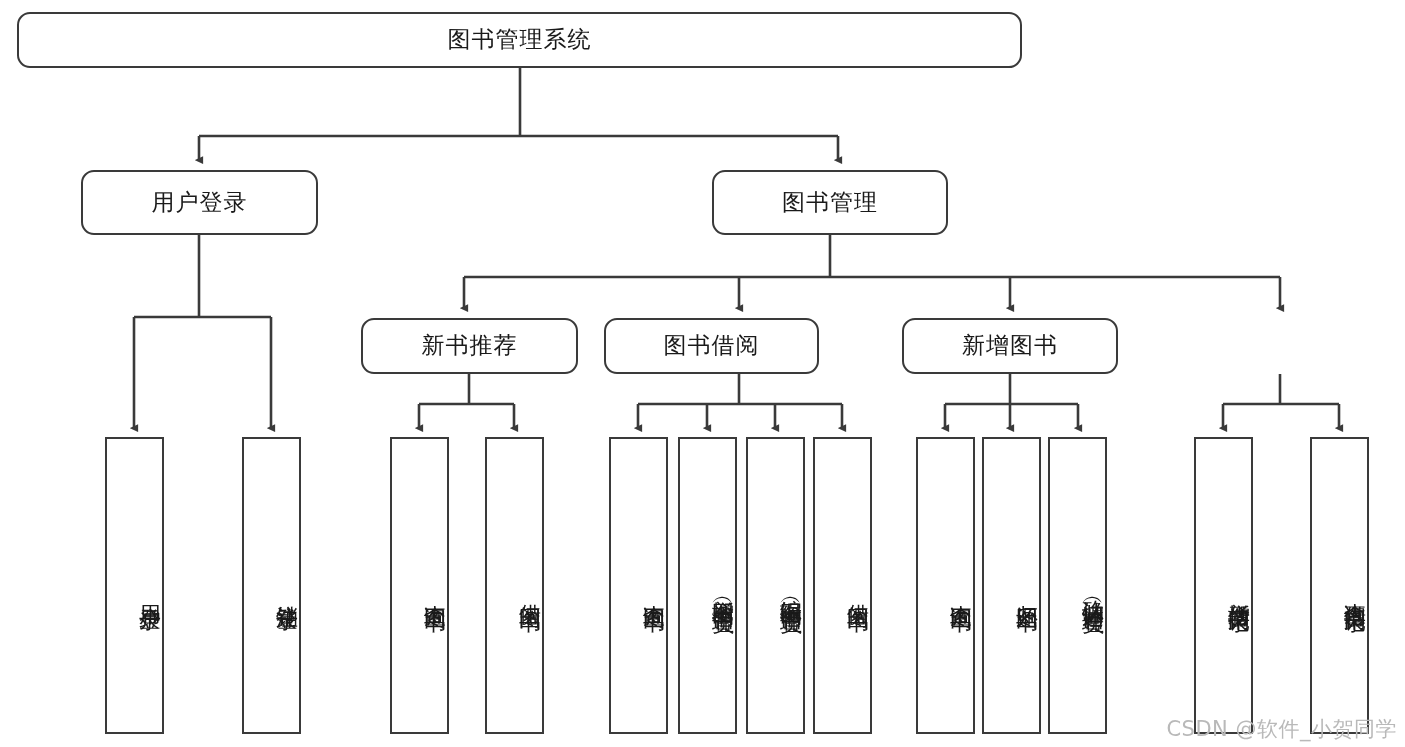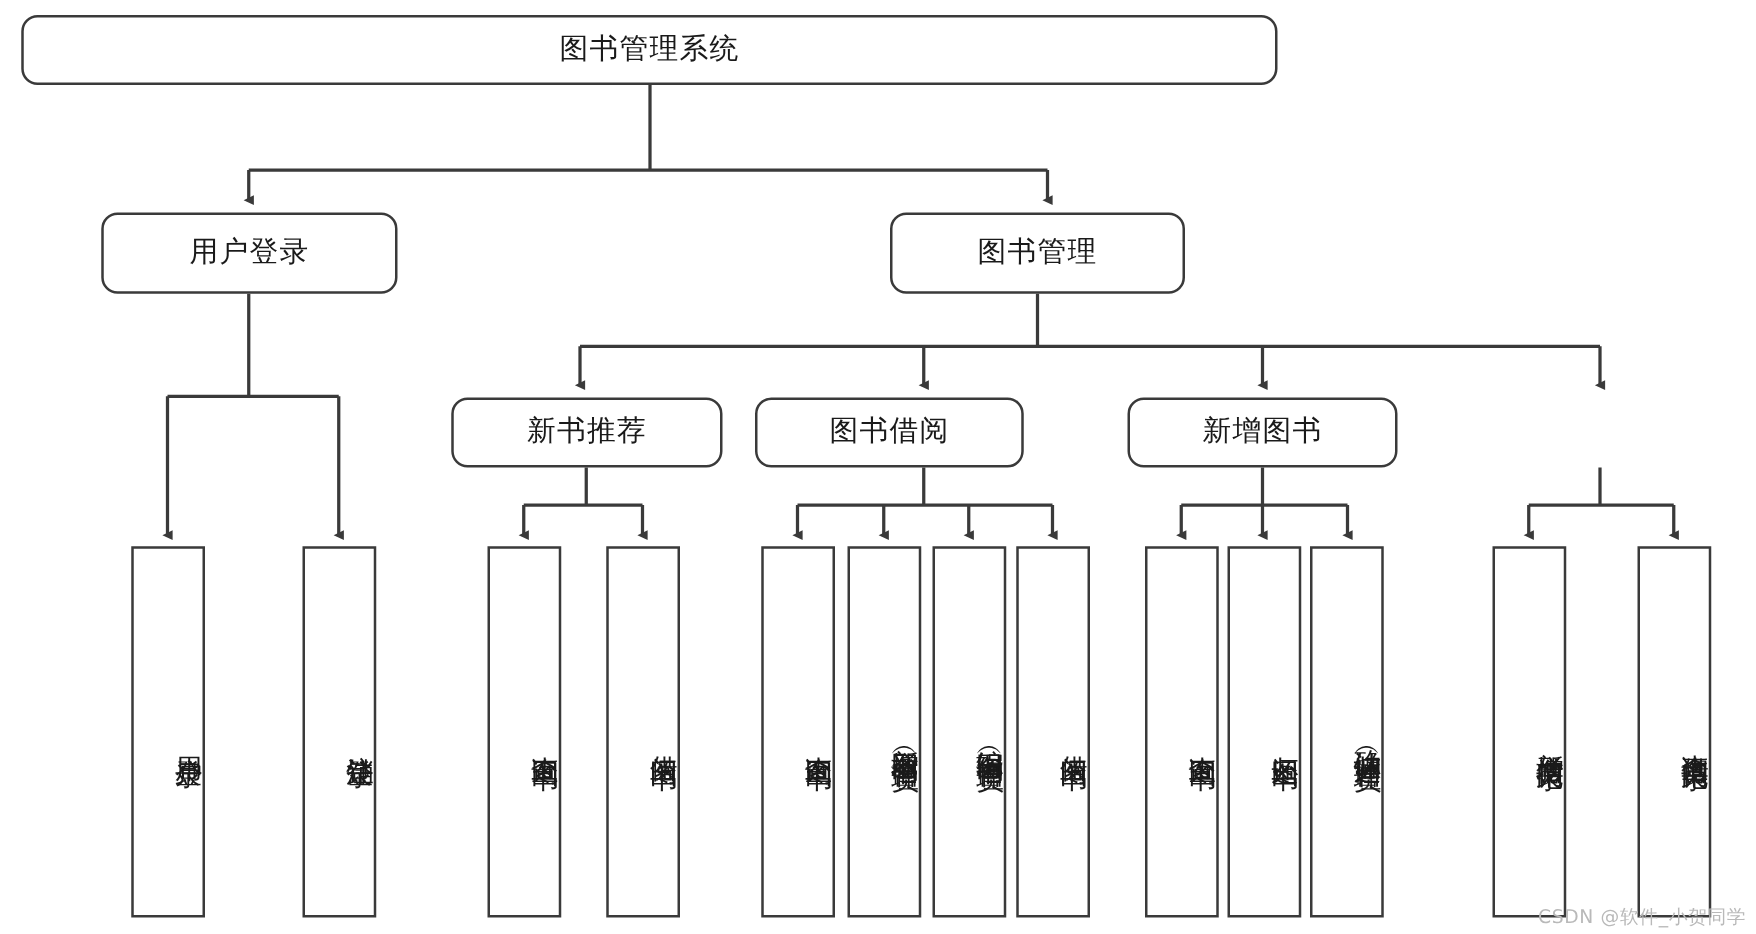--- a/index.html
+++ b/index.html
@@ -52,21 +52,21 @@
     justify-content: center;
     padding-top: 10px;
   }
   .node-v span {
     display: block;
   }
   #watermark {
     position: absolute;
     right: 8px;
     bottom: 4px;
-    font-size: 15px;
+    font-size: 21px;
     color: #b9b9b9;
     letter-spacing: 0.5px;
     white-space: nowrap;
     z-index: 5;
   }
 </style>
 </head>
 <body>
 
 <div id="diagram-root">

